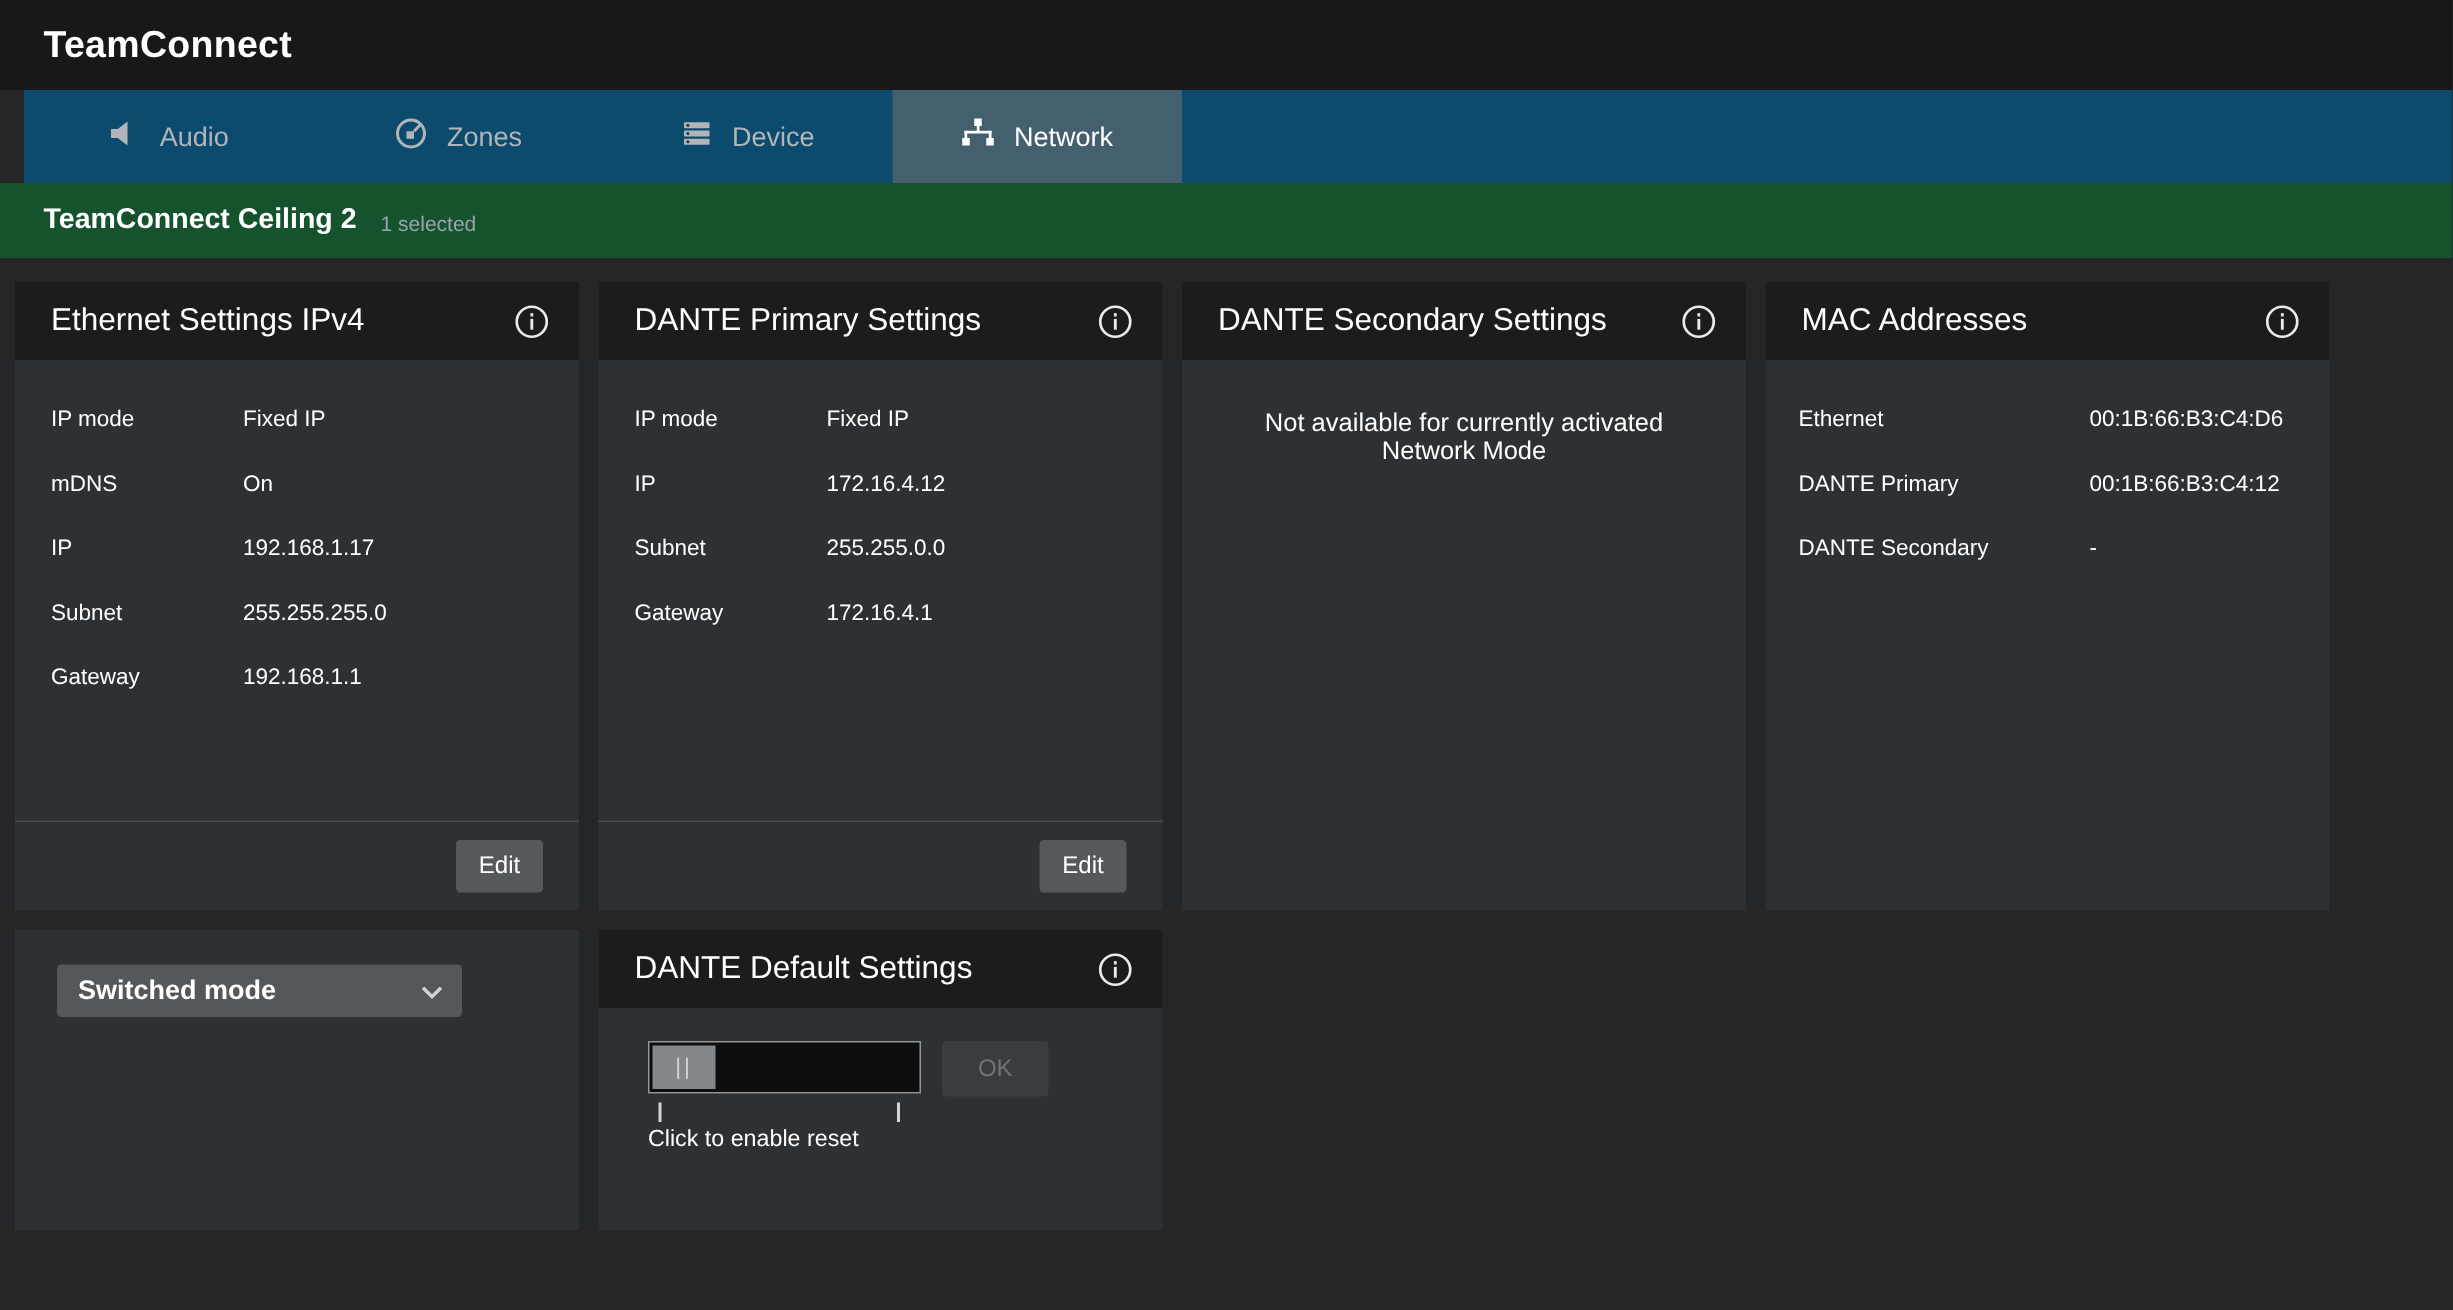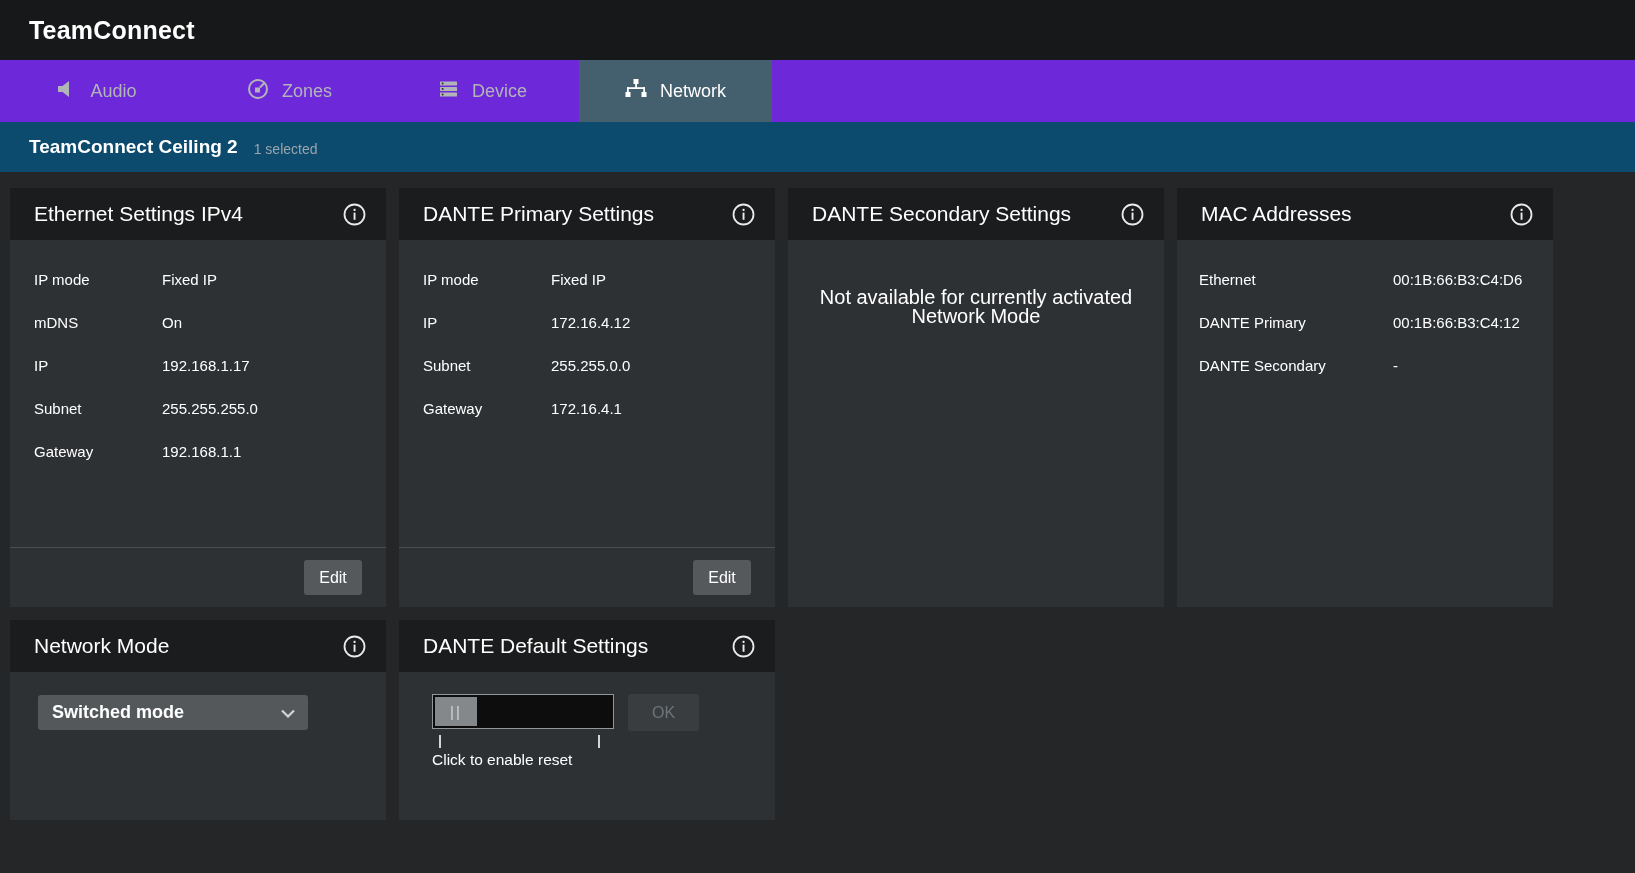--- a/index.html
+++ b/index.html
@@ -12,31 +12,31 @@
   }
 
   
   .app-header {
     height:60px; background:#171819;
     display:flex; align-items:center; padding-left:29px;
   }
   .app-title { font-size:25px; font-weight:600; letter-spacing:.2px; }
 
   
-  .tab-bar { height:62px; background:#6d28d9; display:flex; }
+  .tab-bar { height:62px; background:#0c4a6e; display:flex;margin-left:16px; }
   .tab {
     width:193px; display:flex; align-items:center; justify-content:center;
     gap:13px; color:#b2b5b8; font-size:18px; cursor:pointer;
   }
   .tab.active { background:#44606e; color:#ffffff; }
   .tab svg { flex:none; }
 
   
   .subheader {
-    height:50px; background:#0c4a6e;
+    height:50px; background:#14532d;
     display:flex; align-items:center; padding-left:29px; gap:16px;
   }
   .device-name { font-size:19px; font-weight:700; }
   .selection-count { font-size:14px; color:#9aa5ac; position:relative; top:2px; }
 
   
   .content { padding:16px 10px 0 10px; }
   .grid { display:grid; grid-template-columns:repeat(4,376px); gap:13px; }
   .grid.row2 { margin-top:13px; grid-template-columns:repeat(4,376px); }
 
@@ -62,22 +62,22 @@
   .card-footer {
     flex:none; height:60px; border-top:1px solid #4b4e51;
     display:flex; align-items:center; justify-content:flex-end; padding-right:24px;
   }
   .edit-btn {
     width:58px; height:35px; background:#56595c; color:#ffffff;
     border:none; border-radius:3px; font-size:16px; font-family:inherit; cursor:pointer;
   }
 
   .centered-message {
-    text-align:center; font-size:20px; line-height:19px;
-    max-width:320px; margin:18px auto 0 auto;
+    text-align:center; font-size:17px; line-height:19px;
+    max-width:320px; margin:2px auto 0 auto;
   }
 
   
   .dropdown {
     margin:23px 0 0 28px; width:270px; height:35px;
     background:#55585b; border-radius:3px; cursor:pointer;
     display:flex; align-items:center; justify-content:space-between;
     padding:0 13px 0 14px; font-size:18px; font-weight:700;
   }
 
@@ -281,30 +281,20 @@
           <span class="kv-label wide">DANTE Secondary</span>
           <span class="kv-value">-</span>
         </div>
       </div>
     </section>
   </div>
 
   <div class="grid row2">
 
     <section class="card short">
-      <div class="card-header">
-        <span class="card-title">Network Mode</span>
-        <button class="info-btn" aria-label="info">
-          <svg width="23" height="23" viewBox="0 0 23 23" fill="none">
-              <circle cx="11.5" cy="11.5" r="10" stroke="#e9eaeb" stroke-width="1.8"></circle>
-              <rect x="10.6" y="9.6" width="1.9" height="7.2" fill="#e9eaeb"></rect>
-              <rect x="10.6" y="5.8" width="1.9" height="2.2" fill="#e9eaeb"></rect>
-            </svg>
-        </button>
-      </div>
       <div class="card-body" style="padding:0;">
         <div class="dropdown">
           <span>Switched mode</span>
           <span>
             <svg width="14" height="9" viewBox="0 0 14 9" fill="none">
                 <path d="M1 1.5 L7 7.5 L13 1.5" stroke="#d2d5d7" stroke-width="2.2"></path>
               </svg>
           </span>
         </div>
       </div>

